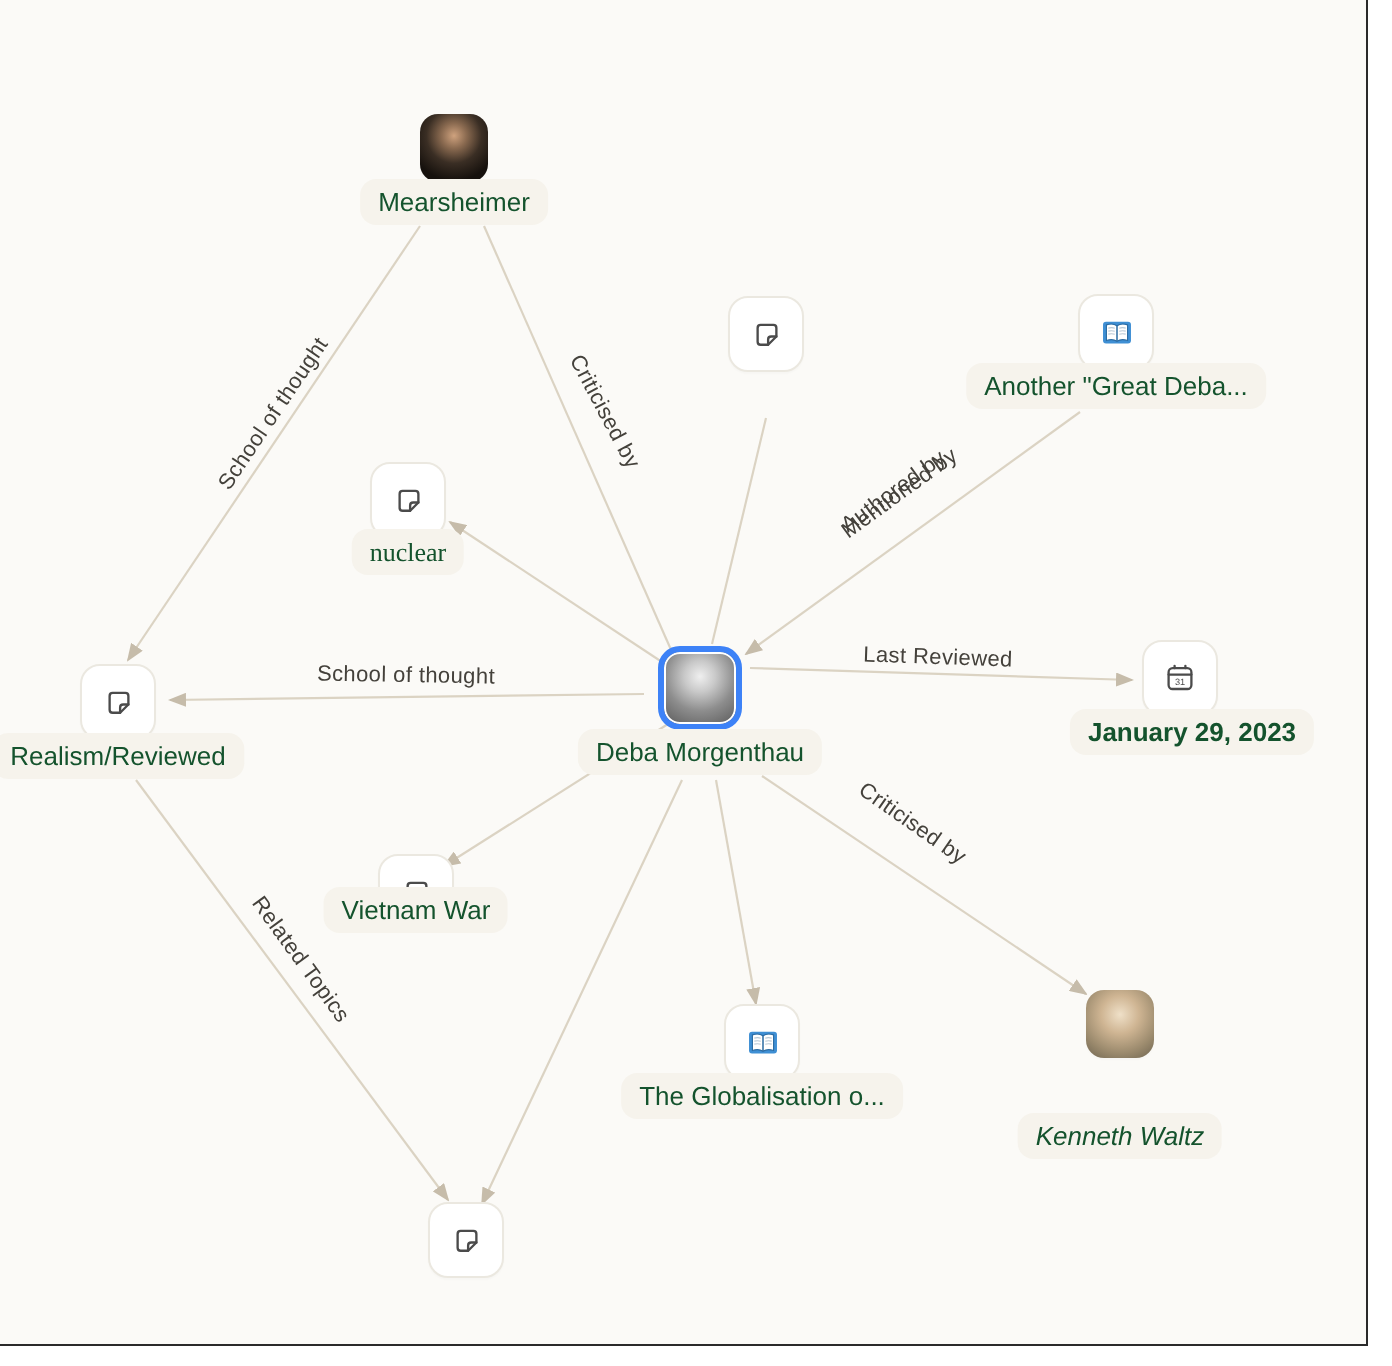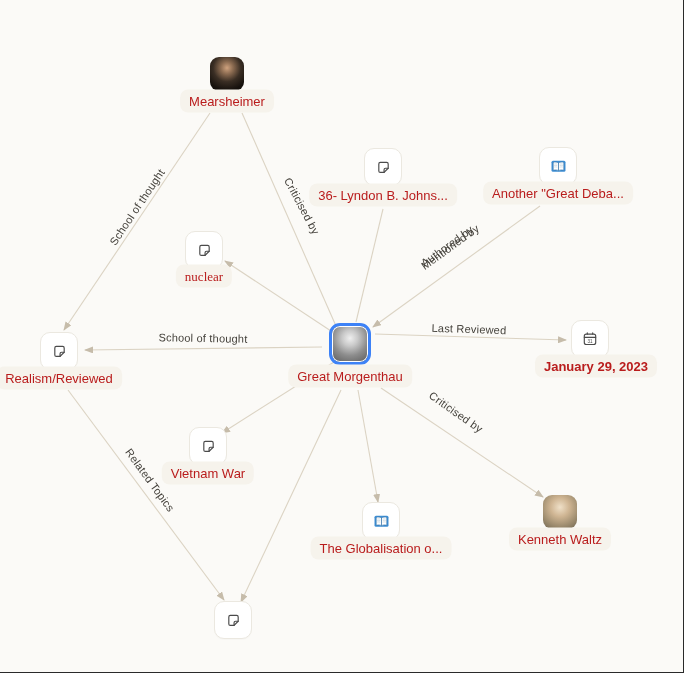--- a/index.html
+++ b/index.html
@@ -32,21 +32,21 @@
   .node-icon.photo{width:34px;height:34px;border:none;border-radius:9px;}
   .photo-dark{background:radial-gradient(circle at 50% 32%, #cfa27e 0%, #8a6a50 22%, #3a2e24 48%, #16110d 78%);}
   .photo-bw{background:radial-gradient(circle at 50% 34%, #efefef 0%, #c9c9c9 26%, #8d8d8d 58%, #5a5a5a 100%);}
   .photo-warm{background:radial-gradient(circle at 50% 36%, #efe0c8 0%, #cfb593 34%, #9b8a6d 70%, #6e6450 100%);}
   .node-icon.selected{
     border:3px solid #3d82f7;border-radius:11px;width:36px;height:36px;
     box-shadow:0 0 0 1px #ffffff inset;
   }
   .node-label{
     position:absolute;transform:translate(-50%,-50%);
-    background:#f6f3ec;color:#b91c1c;font-size:13px;
+    background:#f6f3ec;color:#14532d;font-size:13px;
     padding:4px 9px;border-radius:8px;white-space:nowrap;
     pointer-events:auto;cursor:pointer;line-height:15px;
   }
 </style>
 </head>
 <body>
 
 <div class="graph" style="background: rgb(251, 250, 247);">
   <svg id="edge-layer" xmlns="http://www.w3.org/2000/svg" viewBox="0 0 683 672">
     <defs>
@@ -79,21 +79,20 @@
     </div>
   <div id="node-layer">
       <div class="node-icon photo photo-dark" style="left: 227px; top: 74px;"></div>
       <div class="node-label" style="left: 227px; top: 101px;">Mearsheimer</div>
       <div class="node-icon" style="left: 383px; top: 167px;">
         <svg width="15" height="15" viewBox="0 0 16 16" fill="none" stroke="#4b4b4b" stroke-width="1.25" stroke-linejoin="round" stroke-linecap="round">
        <path d="M3 4.2C3 3.3 3.7 2.6 4.6 2.6h6.8c.9 0 1.6.7 1.6 1.6v4.6l-4.4 4.4H4.6c-.9 0-1.6-.7-1.6-1.6V4.2z"></path>
        <path d="M13 8.8h-2.8c-.9 0-1.6.7-1.6 1.6v2.8"></path>
      </svg>
       </div>
-      <div class="node-label" style="left: 383px; top: 195px;">36- Lyndon B. Johns...</div>
       <div class="node-icon" style="left: 558px; top: 166px;">
         <svg width="17" height="17" viewBox="0 0 18 18">
        <rect x="1.6" y="3" width="14.8" height="11.6" rx="1.6" fill="#3f8fd4"></rect>
        <path d="M9 5.2C7.6 4.2 5.2 4.1 3.4 4.7V13c1.8-.6 4.2-.5 5.6.4 1.4-.9 3.8-1 5.6-.4V4.7C12.8 4.1 10.4 4.2 9 5.2Z" fill="#ffffff" stroke="#2b6ca3" stroke-width="0.6"></path>
        <line x1="9" y1="5.2" x2="9" y2="13.4" stroke="#2b6ca3" stroke-width="0.8"></line>
        <path d="M4.4 6.4c1.2-.3 2.4-.3 3.4.1M4.4 8c1.2-.3 2.4-.3 3.4.1M4.4 9.6c1.2-.3 2.4-.3 3.4.1M10.2 6.5c1-.4 2.2-.4 3.4-.1M10.2 8.1c1-.4 2.2-.4 3.4-.1M10.2 9.7c1-.4 2.2-.4 3.4-.1" stroke="#b9c9d6" stroke-width="0.6" fill="none"></path>
      </svg>
       </div>
       <div class="node-label" style="left: 558px; top: 193px;">Another "Great Deba...</div>
       <div class="node-icon" style="left: 204px; top: 250px;">
@@ -104,49 +103,49 @@
       </div>
       <div class="node-label" style="left: 204px; top: 276px; font-family: Liberation Serif, serif;">nuclear</div>
       <div class="node-icon" style="left: 59px; top: 351px;">
         <svg width="15" height="15" viewBox="0 0 16 16" fill="none" stroke="#4b4b4b" stroke-width="1.25" stroke-linejoin="round" stroke-linecap="round">
        <path d="M3 4.2C3 3.3 3.7 2.6 4.6 2.6h6.8c.9 0 1.6.7 1.6 1.6v4.6l-4.4 4.4H4.6c-.9 0-1.6-.7-1.6-1.6V4.2z"></path>
        <path d="M13 8.8h-2.8c-.9 0-1.6.7-1.6 1.6v2.8"></path>
      </svg>
       </div>
       <div class="node-label" style="left: 59px; top: 378px;">Realism/Reviewed</div>
       <div class="node-icon photo photo-bw selected" style="left: 350px; top: 344px;"></div>
-      <div class="node-label" style="left: 350px; top: 376px;">Great Morgenthau</div>
+      <div class="node-label" style="left: 350px; top: 376px;">Deba Morgenthau</div>
       <div class="node-icon" style="left: 590px; top: 339px;">
         <svg width="16" height="16" viewBox="0 0 16 16" fill="none" stroke="#4b4b4b" stroke-width="1.15" stroke-linecap="round">
        <rect x="2.3" y="3.1" width="11.4" height="10.4" rx="2"></rect>
        <line x1="2.3" y1="6.3" x2="13.7" y2="6.3"></line>
        <line x1="5.3" y1="1.9" x2="5.3" y2="3.1"></line>
        <line x1="10.7" y1="1.9" x2="10.7" y2="3.1"></line>
        <text x="8" y="11.7" font-size="4.6" fill="#4b4b4b" stroke="none" text-anchor="middle" font-family="Liberation Sans, sans-serif">31</text>
      </svg>
       </div>
       <div class="node-label" style="left: 596px; top: 366px; font-weight: bold;">January 29, 2023</div>
       <div class="node-icon" style="left: 208px; top: 446px;">
         <svg width="15" height="15" viewBox="0 0 16 16" fill="none" stroke="#4b4b4b" stroke-width="1.25" stroke-linejoin="round" stroke-linecap="round">
        <path d="M3 4.2C3 3.3 3.7 2.6 4.6 2.6h6.8c.9 0 1.6.7 1.6 1.6v4.6l-4.4 4.4H4.6c-.9 0-1.6-.7-1.6-1.6V4.2z"></path>
        <path d="M13 8.8h-2.8c-.9 0-1.6.7-1.6 1.6v2.8"></path>
      </svg>
       </div>
-      <div class="node-label" style="left: 208px; top: 473px;">Vietnam War</div>
+      <div class="node-label" style="left: 208px; top: 455px;">Vietnam War</div>
       <div class="node-icon" style="left: 381px; top: 521px;">
         <svg width="17" height="17" viewBox="0 0 18 18">
        <rect x="1.6" y="3" width="14.8" height="11.6" rx="1.6" fill="#3f8fd4"></rect>
        <path d="M9 5.2C7.6 4.2 5.2 4.1 3.4 4.7V13c1.8-.6 4.2-.5 5.6.4 1.4-.9 3.8-1 5.6-.4V4.7C12.8 4.1 10.4 4.2 9 5.2Z" fill="#ffffff" stroke="#2b6ca3" stroke-width="0.6"></path>
        <line x1="9" y1="5.2" x2="9" y2="13.4" stroke="#2b6ca3" stroke-width="0.8"></line>
        <path d="M4.4 6.4c1.2-.3 2.4-.3 3.4.1M4.4 8c1.2-.3 2.4-.3 3.4.1M4.4 9.6c1.2-.3 2.4-.3 3.4.1M10.2 6.5c1-.4 2.2-.4 3.4-.1M10.2 8.1c1-.4 2.2-.4 3.4-.1M10.2 9.7c1-.4 2.2-.4 3.4-.1" stroke="#b9c9d6" stroke-width="0.6" fill="none"></path>
      </svg>
       </div>
       <div class="node-label" style="left: 381px; top: 548px;">The Globalisation o...</div>
       <div class="node-icon photo photo-warm" style="left: 560px; top: 512px;"></div>
-      <div class="node-label" style="left: 560px; top: 539px;">Kenneth Waltz</div>
+      <div class="node-label" style="left: 560px; top: 568px; font-style: italic;">Kenneth Waltz</div>
       <div class="node-icon" style="left: 233px; top: 620px;">
         <svg width="15" height="15" viewBox="0 0 16 16" fill="none" stroke="#4b4b4b" stroke-width="1.25" stroke-linejoin="round" stroke-linecap="round">
        <path d="M3 4.2C3 3.3 3.7 2.6 4.6 2.6h6.8c.9 0 1.6.7 1.6 1.6v4.6l-4.4 4.4H4.6c-.9 0-1.6-.7-1.6-1.6V4.2z"></path>
        <path d="M13 8.8h-2.8c-.9 0-1.6.7-1.6 1.6v2.8"></path>
      </svg>
       </div>
     </div>
 </div>
 
 </body></html>

